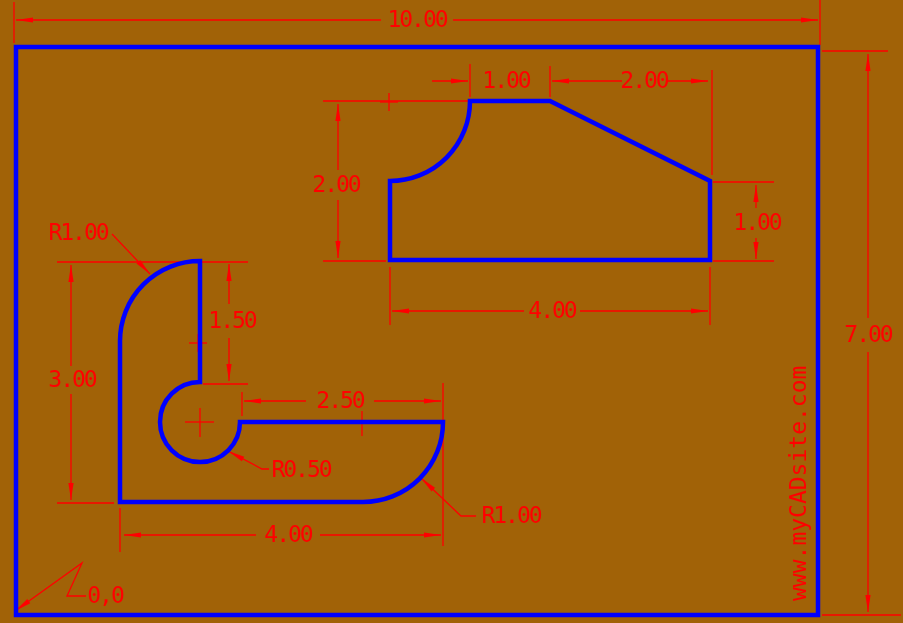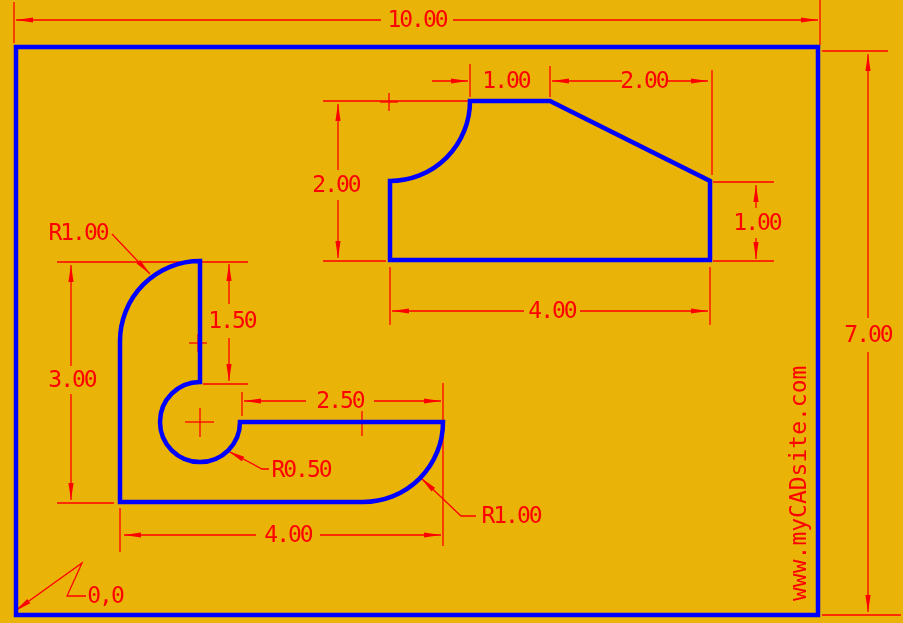--- a/index.html
+++ b/index.html
@@ -1,16 +1,16 @@
 <!DOCTYPE html>
 <html><head>
 <meta charset="utf-8">
 <style>
   html,body{margin:0;padding:0;background:#ffffff;}
-  .stage{position:relative;width:903px;height:623px;background:#eab308;overflow:hidden;}
+  .stage{position:relative;width:903px;height:623px;background:#a16207;overflow:hidden;}
   svg{display:block;}
   .geo{stroke:#0000ff;stroke-width:4.5;fill:none;stroke-linejoin:miter;stroke-linecap:square;}
   .dim{stroke:#ff0000;stroke-width:1.3;fill:none;}
   .dimtext{fill:#ff0000;font-family:"DejaVu Sans Mono",monospace;font-size:23px;letter-spacing:-2px;}
   .marktext{fill:#ff0000;font-family:"DejaVu Sans Mono",monospace;font-size:23px;}
 </style>
 </head>
 <body>
 
 <div class="stage">

